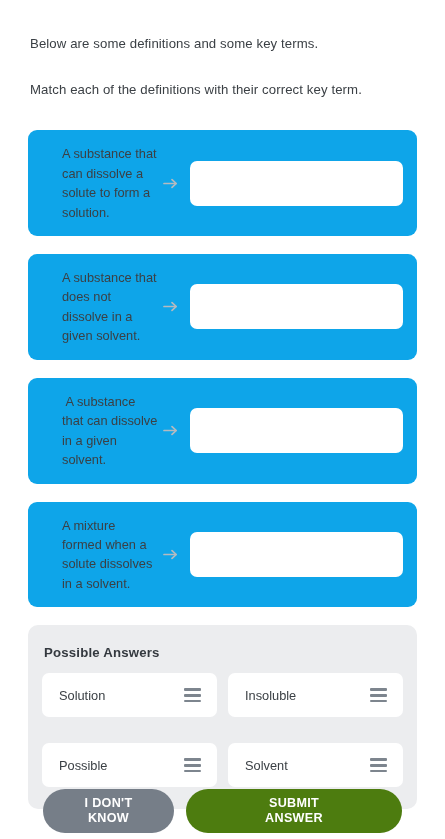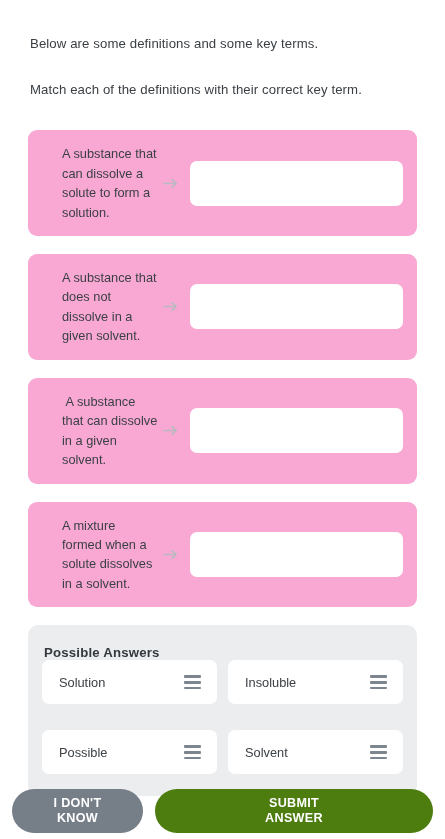--- a/index.html
+++ b/index.html
@@ -35,21 +35,21 @@
   }
   .intro-line-1 { padding-top: 34px; }
   .intro-line-2 { padding-top: 27px; }
 
   
   .definitions {
     margin-top: 31px;
     padding: 0 28px;
   }
   .def-card {
-    background: #f9a8d4;
+    background: #0ea5e9;
     border-radius: 9px;
     display: flex;
     align-items: center;
     margin-bottom: 18px;
     box-sizing: border-box;
     padding: 14px 14px 14px 0;
     min-height: 82px;
   }
   .def-text {
     width: 130px;
@@ -87,20 +87,21 @@
     background: #ecedef;
     border-radius: 10px;
     padding: 20px 14px 22px 14px;
     box-sizing: border-box;
   }
   .answers-title {
     font-size: 13.2px;
     font-weight: bold;
     color: #34393f;
     padding-left: 2px;
+    margin-bottom: 13px;
     letter-spacing: 0.2px;
   }
   .answers-grid {
     display: grid;
     grid-template-columns: 1fr 1fr;
     gap: 26px 11px;
   }
   .answer-chip {
     background: #ffffff;
     border-radius: 7px;
@@ -133,21 +134,21 @@
   .drag-handle span:nth-child(3) { width: 100%; }
 
   
   .button-row {
     position: absolute;
     left: 0;
     top: 789px;
     width: 445px;
     display: flex;
     align-items: flex-end;
-    padding: 0 12px;
+    padding: 0 43px;
     box-sizing: border-box;
     gap: 12px;
   }
   .btn {
     border: none;
     border-radius: 22px;
     color: #ffffff;
     font-size: 12.6px;
     font-weight: bold;
     line-height: 1.18;

